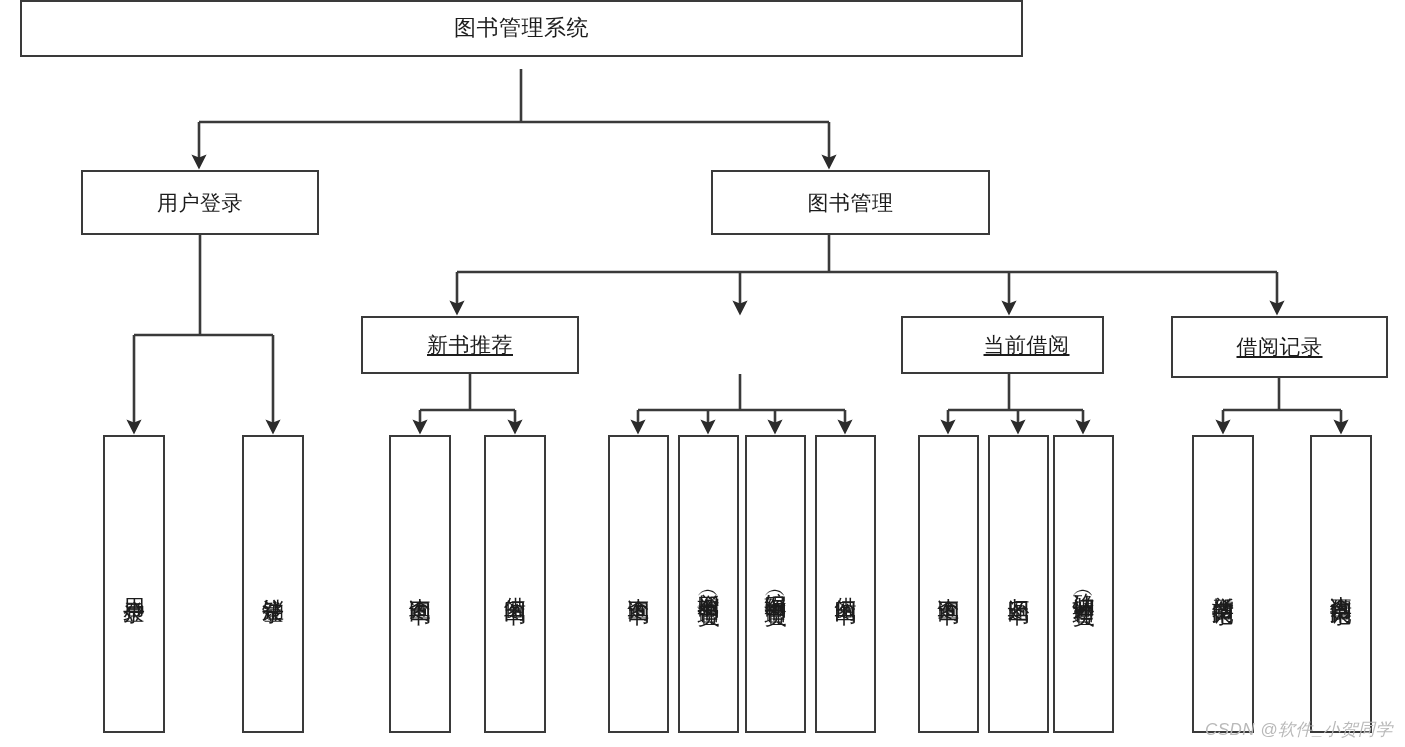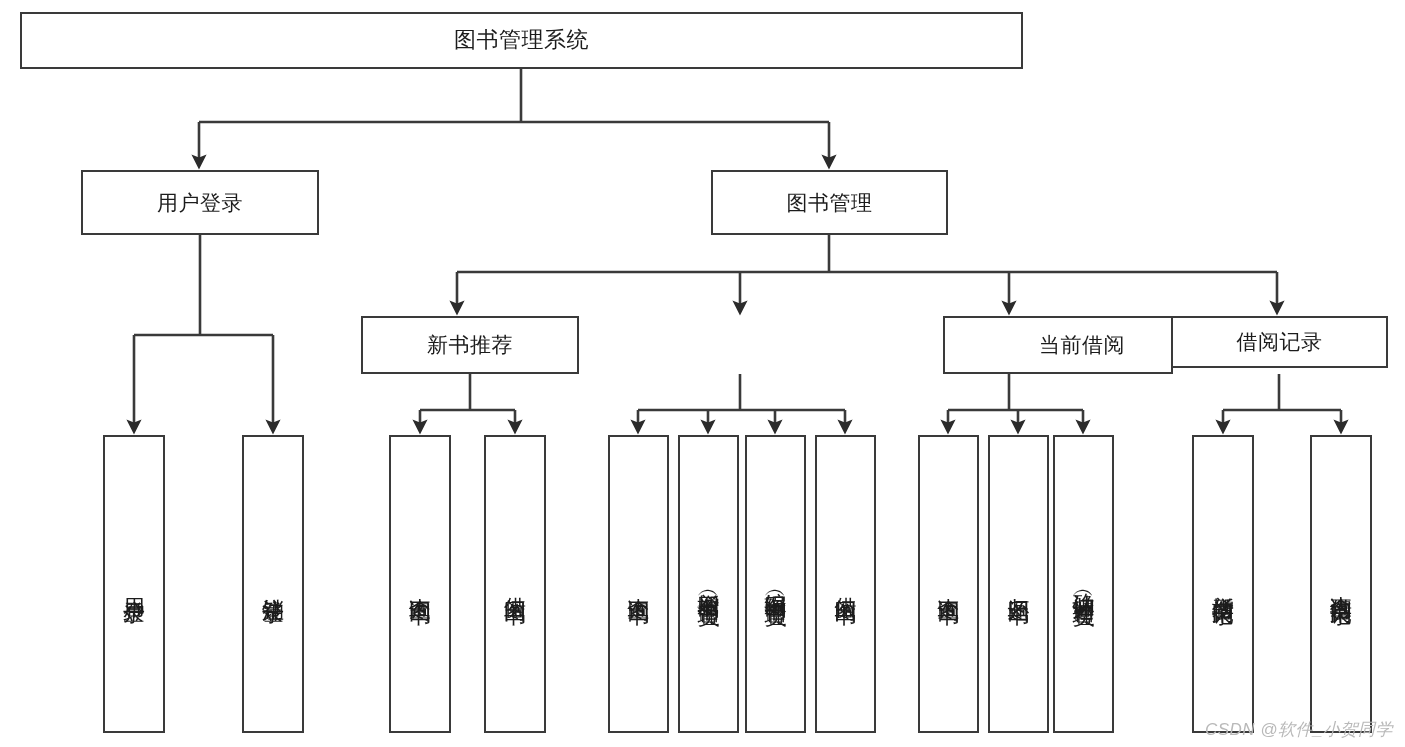--- a/index.html
+++ b/index.html
@@ -38,21 +38,21 @@
   }
   .node .label {
     font-size: 21px;
     line-height: 1.12;
     letter-spacing: 0.5px;
     color: #1c1c1c;
     white-space: nowrap;
   }
   .node.root .label { font-size: 22px; }
   .node.level1 .label { font-size: 21px; }
-  .node.level2 .label { font-size: 21px; }
+  .node.level2 .label { font-size: 21px; text-decoration: underline; }
   .node.leaf {
     align-items: center;
     justify-content: center;
   }
   .node.leaf .label {
     writing-mode: vertical-rl;
     text-orientation: upright;
     font-size: 22px;
     line-height: 1.18;
     letter-spacing: 2px;
@@ -122,38 +122,38 @@
       <path d="M 1018 410 L 1018 427" marker-end="url(#arrow)"></path>
       <path d="M 1083 410 L 1083 427" marker-end="url(#arrow)"></path>
 
       <path d="M 1279 374 L 1279 410"></path>
       <path d="M 1223 410 L 1341 410"></path>
       <path d="M 1223 410 L 1223 427" marker-end="url(#arrow)"></path>
       <path d="M 1341 410 L 1341 427" marker-end="url(#arrow)"></path>
     </g>
   </svg>
 
-  <div class="node root" style="left:20px; top:12px; width:1003px; height:57px;text-align:center;">
+  <div class="node root" style="left:20px; top:0; width:1003px; height:57px;text-align:center;">
     <span class="label">图书管理系统</span>
   </div>
 
   <div class="node level1" style="left:81px; top:170px; width:238px; height:65px;">
     <span class="label">用户登录</span>
   </div>
-  <div class="node level1" style="left:711px; top:170px; width:237px; height:65px;">
+  <div class="node level1" style="left:711px; top:170px; width:279px; height:65px;">
     <span class="label">图书管理</span>
   </div>
 
   <div class="node level2" style="left:361px; top:316px; width:218px; height:58px;">
     <span class="label">新书推荐</span>
   </div>
-  <div class="node level2" style="left:943px; top:316px; width:230px; height:58px;padding-left:48px;">
+  <div class="node level2" style="left:901px; top:316px; width:203px; height:58px;padding-left:48px;">
     <span class="label">当前借阅</span>
   </div>
-  <div class="node level2" style="left:1171px; top:316px; width:217px; height:52px;">
+  <div class="node level2" style="left:1171px; top:316px; width:217px; height:62px;">
     <span class="label">借阅记录</span>
   </div>
 
   <div class="node leaf" style="left:103px; top:435px; width:62px; height:298px;">
     <span class="label">用户登录</span>
   </div>
   <div class="node leaf" style="left:242px; top:435px; width:62px; height:298px;">
     <span class="label">注销登录</span>
   </div>
   <div class="node leaf" style="left:389px; top:435px; width:62px; height:298px;">

